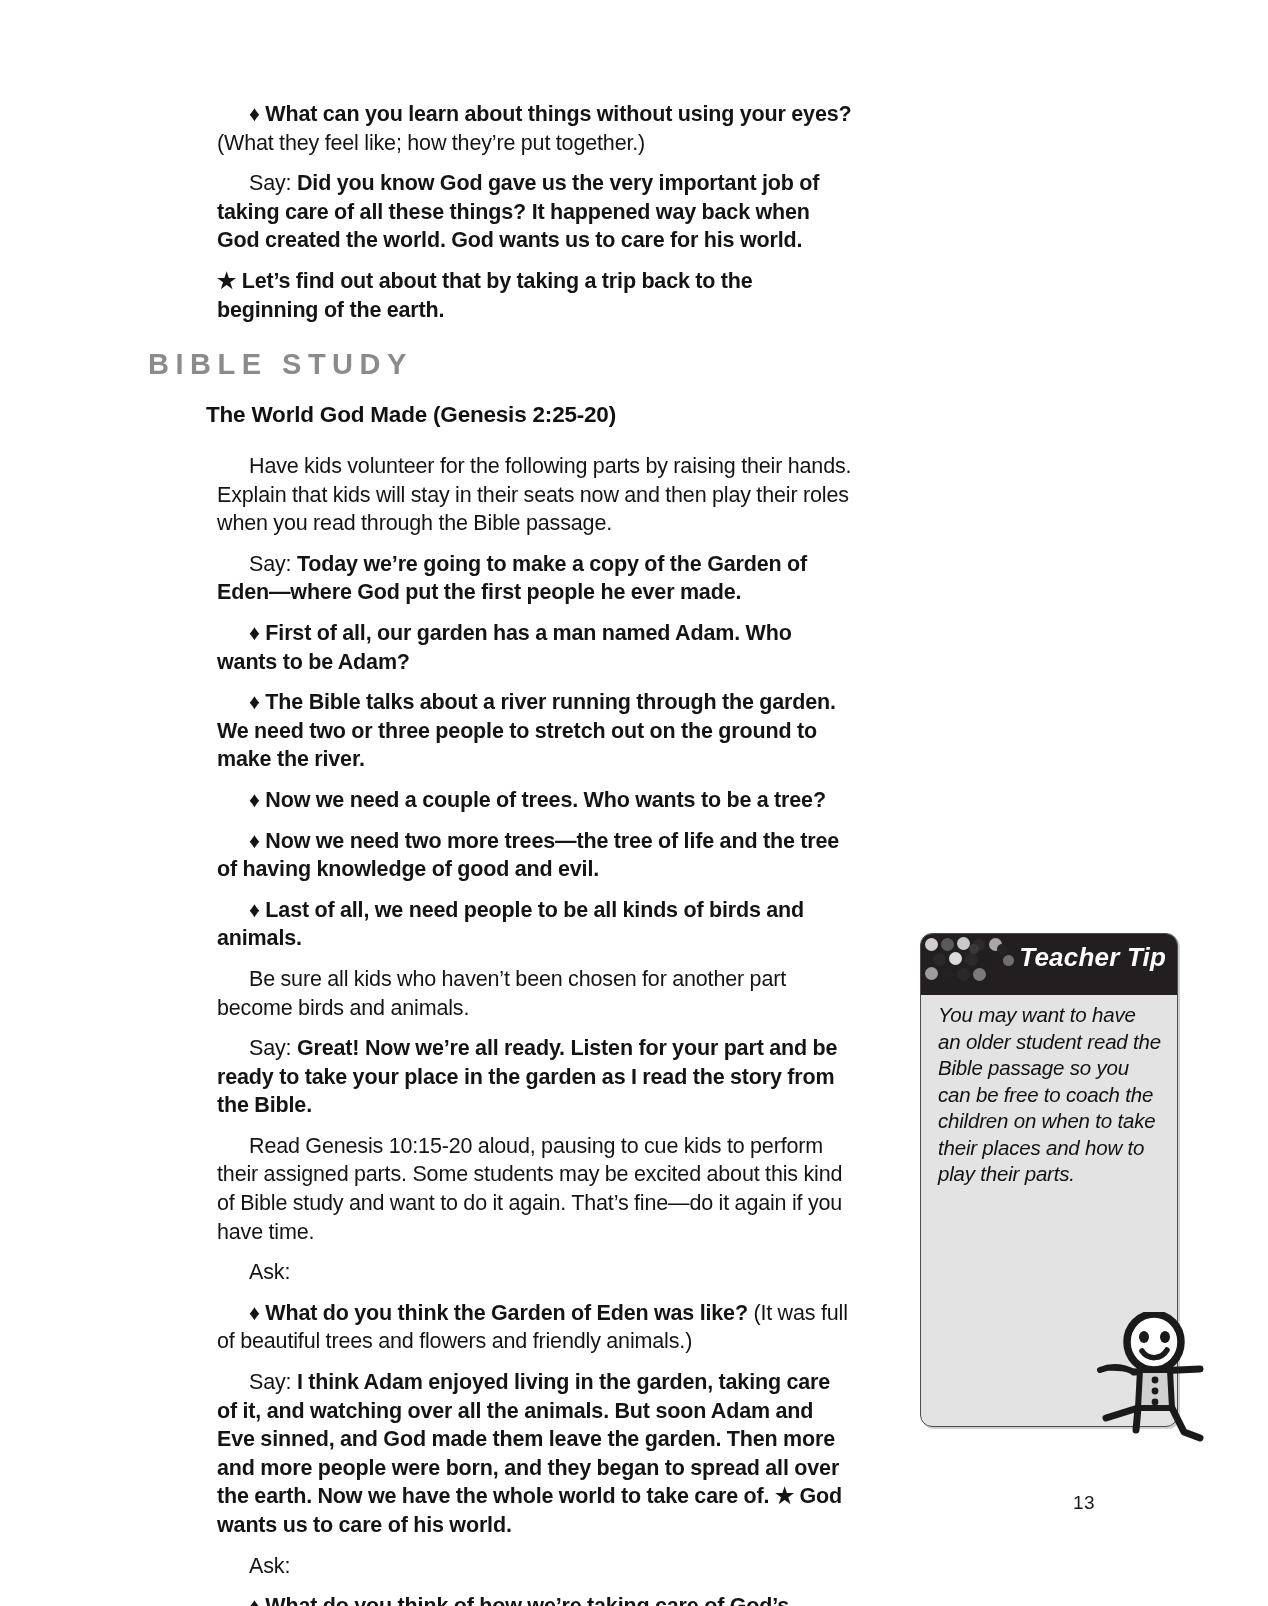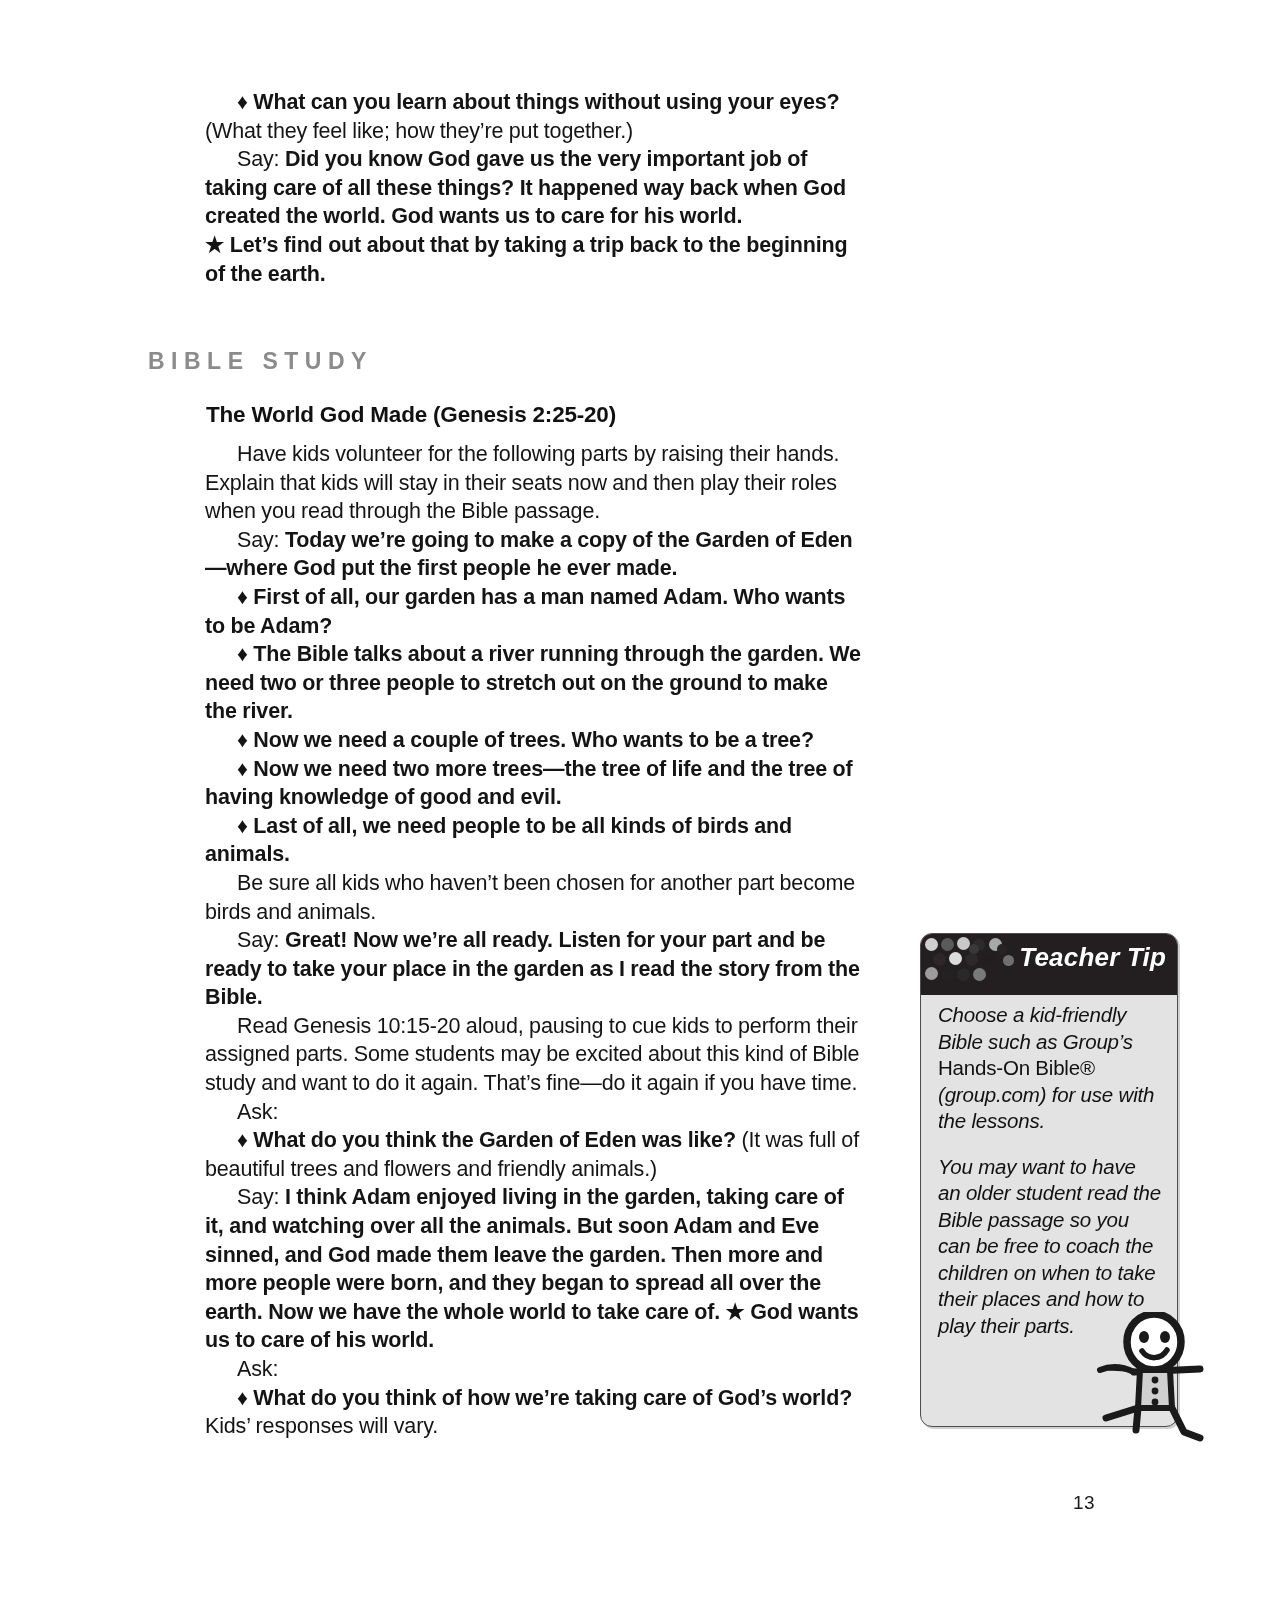--- a/index.html
+++ b/index.html
@@ -13,36 +13,36 @@
   }
   .page { position:relative; width:1268px; height:1606px; }
 
   
   .column {
     position:absolute;
     left:205px; top:88px;
     width:660px;
   }
   p.para {
-    margin:0;
+    margin:12px;
     font-size:21.5px;
     line-height:28.6px;
     letter-spacing:-0.15px;
     text-indent:32px;
     word-spacing:-0.3px;
   }
   p.para.noind { text-indent:0; }
   .b { font-weight:bold; }
   .reg { font-weight:normal; }
 
   
   .section-head {
     position:absolute;
     left:148px; top:348px;
-    font-size:23px;
+    font-size:29px;
     font-weight:bold;
     letter-spacing:6.5px;
     color:#8b8b8b;
   }
   .lesson-title {
     position:absolute;
     left:206px; top:402px;
     font-size:22.5px;
     font-weight:bold;
     letter-spacing:-0.2px;
@@ -166,21 +166,20 @@
           <i style="left: 4px; top: 33px; width: 13px; height: 13px; background: rgb(156, 156, 156);"></i>
           <i style="left: 20px; top: 34px; width: 13px; height: 13px; background: rgb(35, 33, 33);"></i>
           <i style="left: 36px; top: 34px; width: 13px; height: 13px; background: rgb(42, 40, 40);"></i>
           <i style="left: 52px; top: 34px; width: 13px; height: 13px; background: rgb(122, 122, 122);"></i>
           <i style="left: 48px; top: 10px; width: 10px; height: 10px; background: rgb(58, 56, 56);"></i>
           <i style="left: 76px; top: 10px; width: 10px; height: 10px; background: rgb(38, 36, 36);"></i>
         </div>
       <div class="tip-header-title">Teacher Tip</div>
     </div>
     <div class="tip-body">
-      <p><span>Choose a kid-friendly Bible such as Group’s </span><span class="upright">Hands-On Bible®</span><span> (group.com) for use with the lessons.</span></p>
       <p>You may want to have an older student read the Bible passage so you can be free to coach the children on when to take their places and how to play their parts.</p>
     </div>
   </div>
 
   <svg class="stickman" viewBox="0 0 122 132">
     <g fill="none" stroke="#1a1a1a" stroke-width="7" stroke-linecap="round" stroke-linejoin="round">
 
       <path d="M4 58 C18 52 30 56 38 60" fill="#1a1a1a" stroke-width="6"></path>
       <path d="M38 60 L104 57"></path>
 

